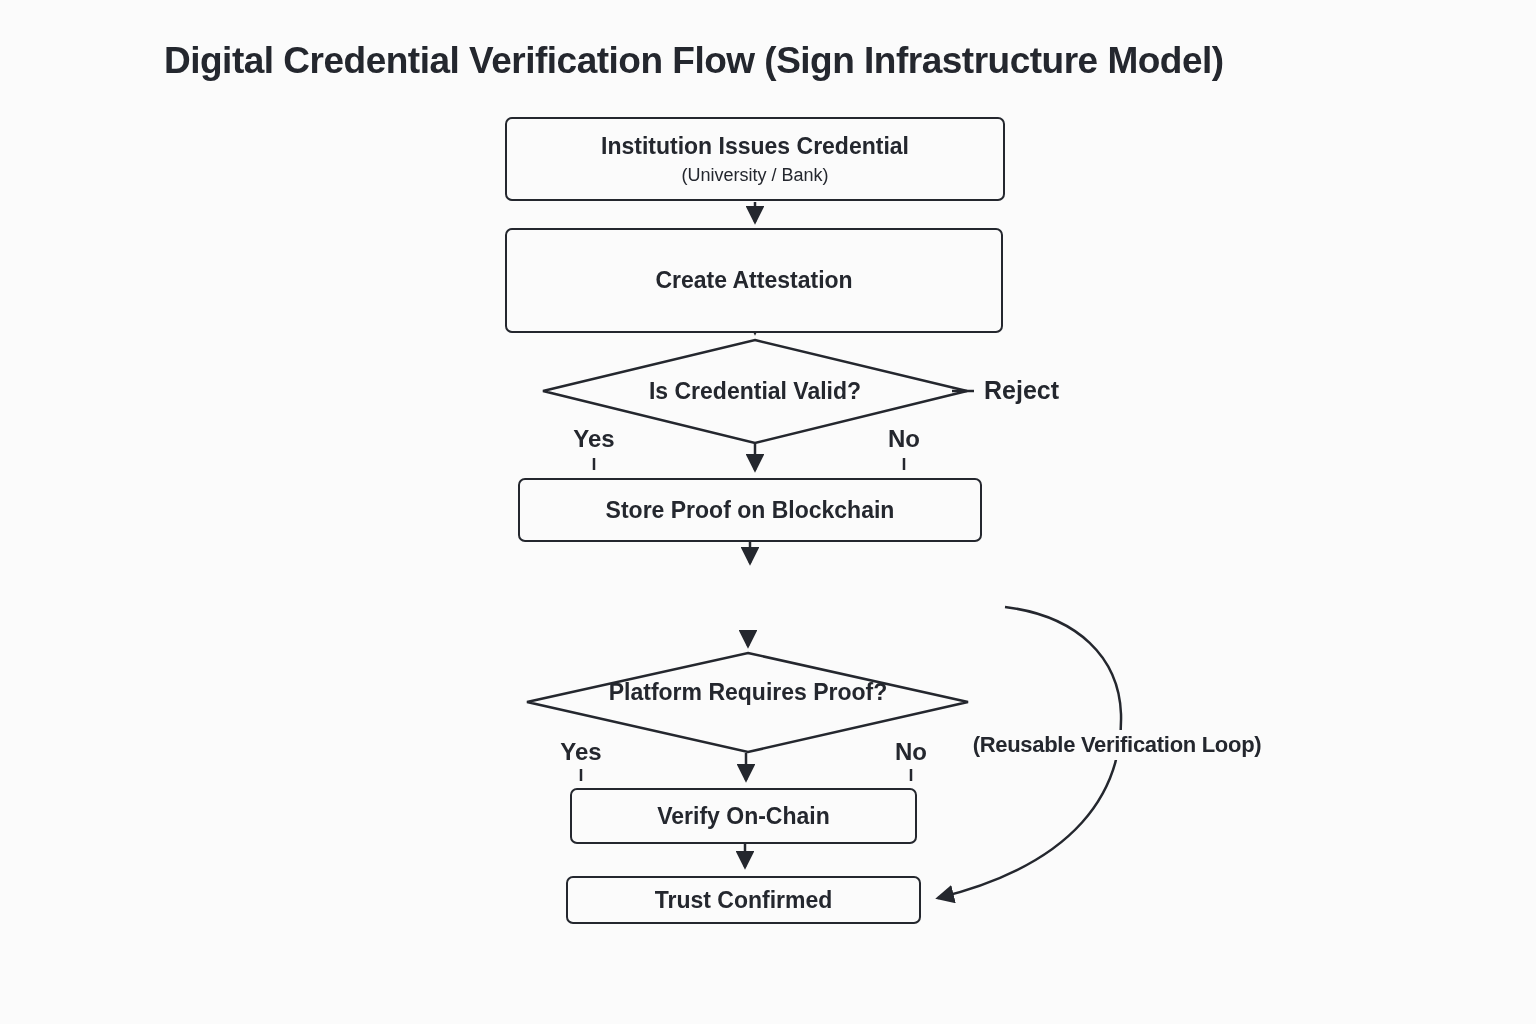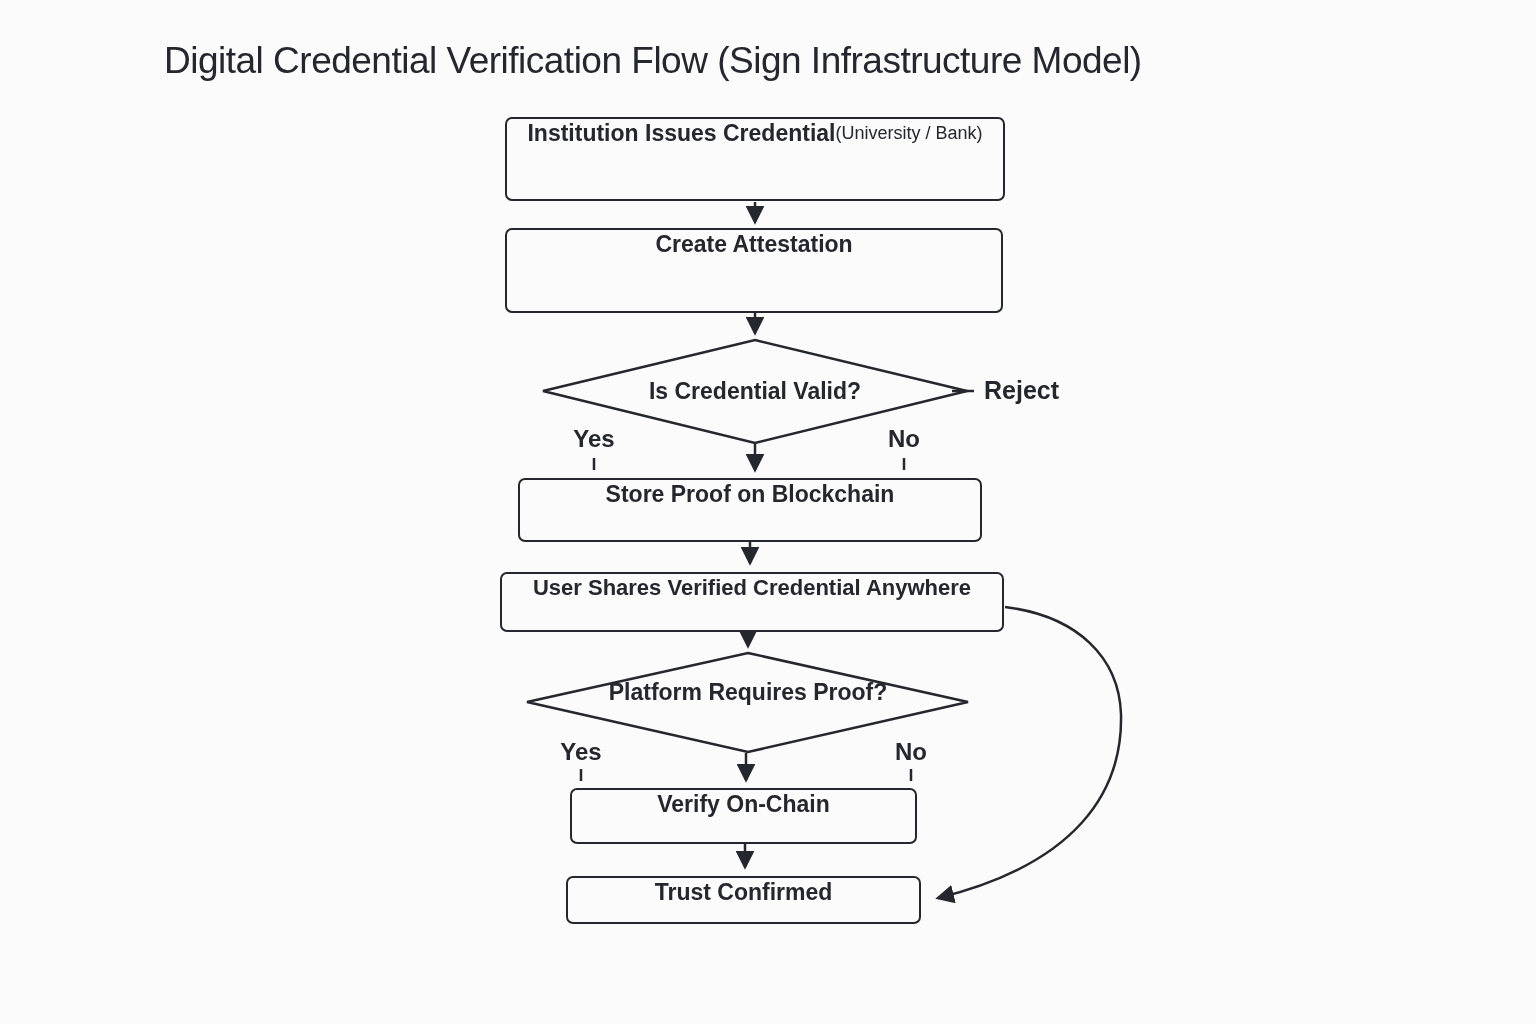--- a/index.html
+++ b/index.html
@@ -10,31 +10,31 @@
   body{
     width:1536px;height:1024px;
     background:var(--background);
     font-family:"Liberation Sans","DejaVu Sans",sans-serif;
     color:var(--ink);
     overflow:hidden;
   }
   .canvas{position:relative;width:1536px;height:1024px;}
   .title{
     position:absolute;left:164px;top:40px;width:1240px;
-    font-size:37px;font-weight:normal;letter-spacing:-0.5px;
+    font-size:37px;font-weight:bold;letter-spacing:-0.5px;
     color:var(--ink);white-space:nowrap;
   }
   svg.wires{position:absolute;left:0;top:0;z-index:1;}
   .node{
     position:absolute;z-index:2;
     box-sizing:border-box;
     border:2.5px solid var(--ink);
     border-radius:7px;
     background:var(--background);
-    display:flex;align-items:flex-start;justify-content:center;
+    display:flex;flex-direction:column;align-items:center;justify-content:center;
     text-align:center;line-height:1.25;
   }
   .node .primary{font-weight:bold;font-size:23px;}
   .node .secondary{font-weight:normal;font-size:18px;margin-top:3px;}
   .node.narrowtext .primary{font-size:22px;}
   .dlabel{
     position:absolute;z-index:2;
     font-weight:bold;font-size:23px;
     text-align:center;line-height:1.1;
     transform:translate(-50%,-50%);
@@ -93,42 +93,40 @@
     <line x1="911" y1="769" x2="911" y2="781" stroke="#24272e" stroke-width="2.5"></line>
 
     <path d="M 1005 607 C 1078 616 1119 658 1121 714 C 1123 792 1076 864 938 898" fill="none" stroke="#24272e" stroke-width="2.5" marker-end="url(#arrow)"></path>
   </svg>
 
   <div class="node" style="left:505px;top:117px;width:500px;height:84px;">
     <span class="primary">Institution Issues Credential</span>
     <span class="secondary">(University / Bank)</span>
   </div>
 
-  <div class="node" style="left:505px;top:228px;width:498px;height:85px;">
+  <div class="node" style="left:505px;top:228px;width:498px;height:105px;">
     <span class="primary">Create Attestation</span>
   </div>
 
   <div class="node" style="left:518px;top:478px;width:464px;height:64px;">
     <span class="primary">Store Proof on Blockchain</span>
   </div>
 
-  <div class="node narrowtext" style="left:500px;top:572px;width:504px;height:60px;">
-    <span class="primary">User Shares Verified Credential Anywhere</span>
-  </div>
 
   <div class="node" style="left:570px;top:788px;width:347px;height:56px;">
     <span class="primary">Verify On-Chain</span>
   </div>
 
   <div class="node" style="left:566px;top:876px;width:355px;height:48px;">
     <span class="primary">Trust Confirmed</span>
   </div>
 
   <div class="dlabel" style="left:755px;top:392px;">Is Credential Valid?</div>
   <div class="dlabel" style="left:748px;top:693px;">Platform Requires Proof?</div>
 
   <div class="rejectlabel" style="left:984px;top:376px;">Reject</div>
   <div class="edgelabel" style="left:594px;top:439px;">Yes</div>
   <div class="edgelabel" style="left:904px;top:439px;">No</div>
   <div class="edgelabel" style="left:581px;top:752px;">Yes</div>
   <div class="edgelabel" style="left:911px;top:752px;">No</div>
+  <div class="looplabel" style="left:1117px;top:745px;">(Reusable Verification Loop)</div>
 
 </div>
 
 </body></html>

